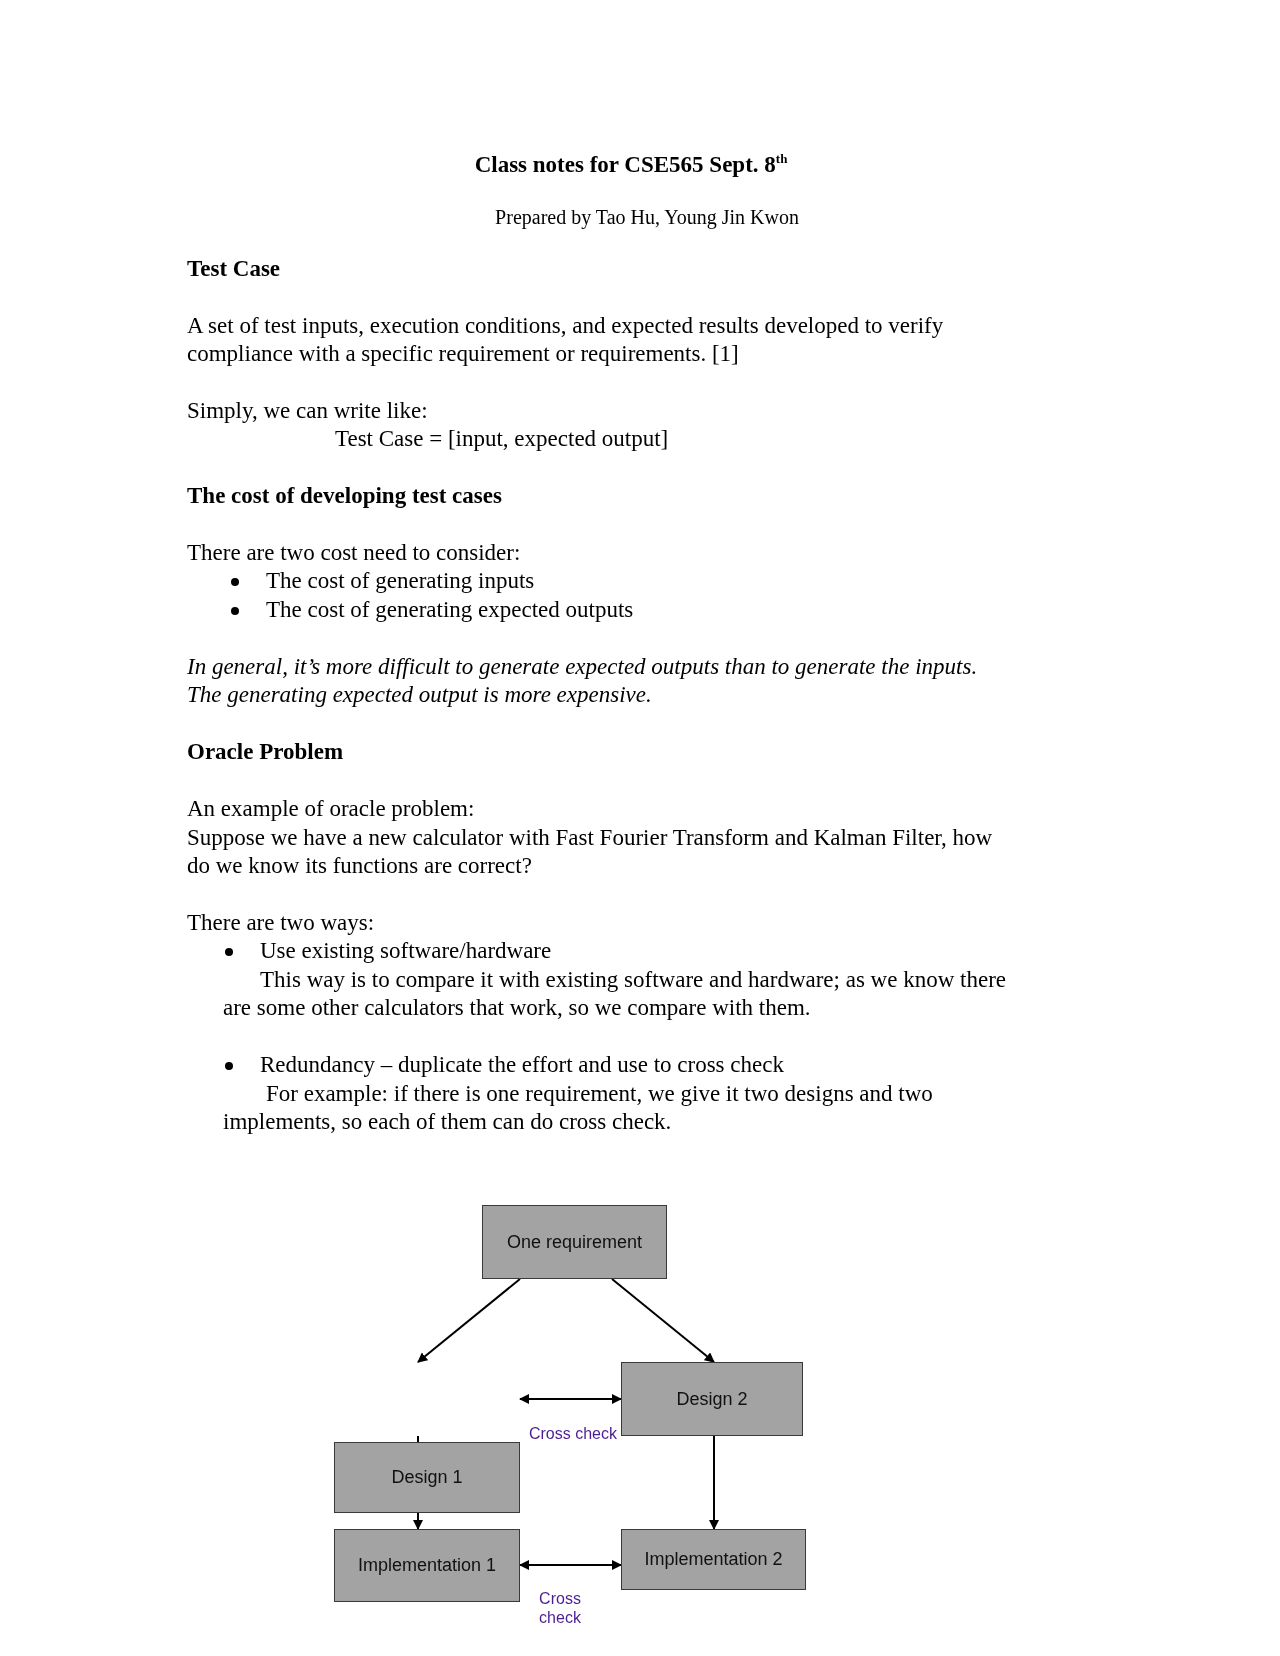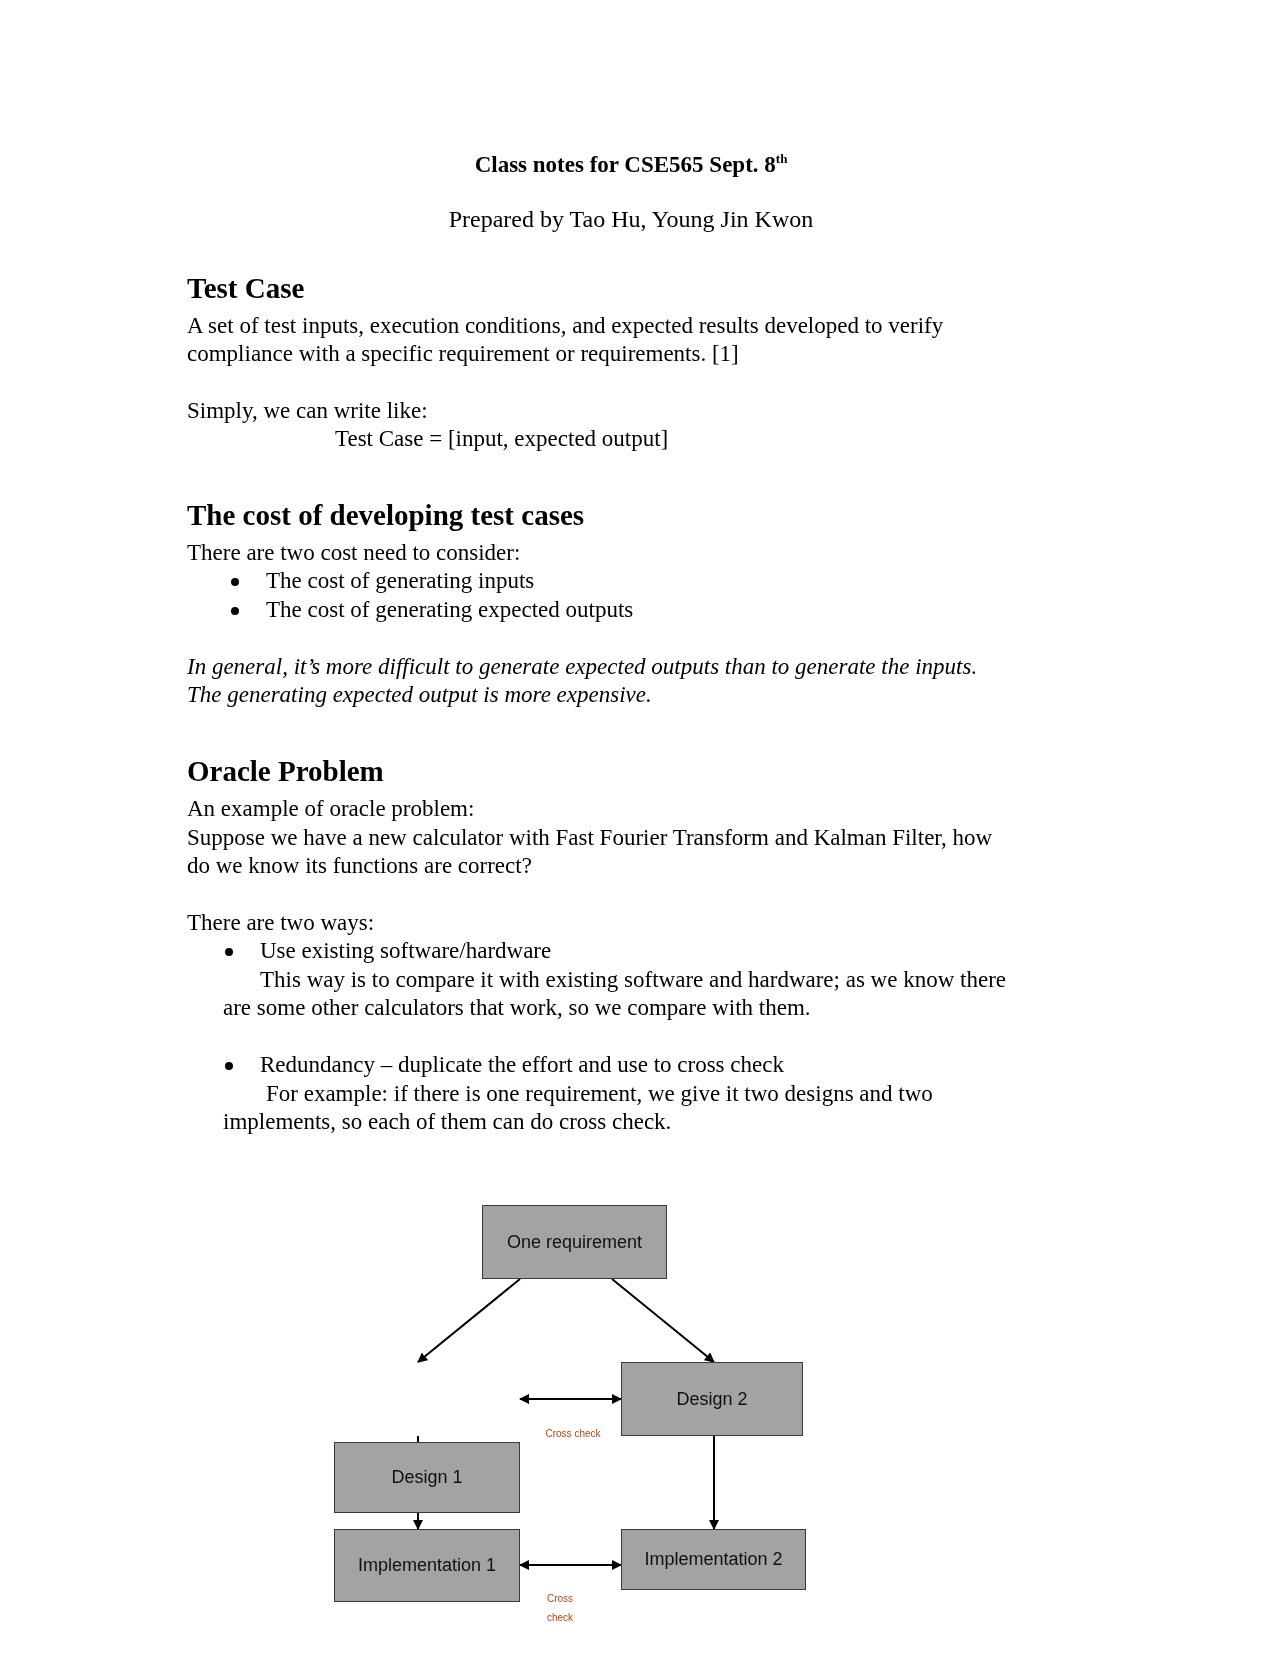--- a/index.html
+++ b/index.html
@@ -2,31 +2,31 @@
 <html><head>
 <meta charset="utf-8">
 <style>
   html, body { margin: 0; padding: 0; background: #ffffff; }
   body { width: 1280px; height: 1656px; position: relative; overflow: hidden;
          font-family: "Liberation Serif", "DejaVu Serif", serif; color: #000; }
   .page { position: absolute; left: 0; top: 0; width: 1280px; height: 1656px; padding-left: 32px; }
   .abs { position: absolute; white-space: nowrap; }
   .title { font-weight: bold; font-size: 23px; left: 0; width: 1262px; text-align: center; top: 151px; }
   .title sup { font-size: 13px; vertical-align: 9px; }
-  .subtitle { font-size: 24px; left: 0; width: 1262px; text-align: center; top: 206px; }
-  .h { font-weight: bold; font-size: 29px; left: 187px; margin-top: 16px; }
+  .subtitle { font-size: 20px; left: 16px; width: 1262px; text-align: center; top: 206px; }
+  .h { font-weight: bold; font-size: 23px; left: 187px; }
   .p { font-size: 23px; left: 187px; }
   .it { font-style: italic; }
   .bullet { font-size: 23px; }
   .dot { position: absolute; width: 8px; height: 8px; border-radius: 50%; background: #000; }
   .diagram { position: absolute; left: 0; top: 0; width: 1280px; height: 1656px; }
   .box { position: absolute; background: #a3a3a3; border: 1.5px solid #3a3a3a; box-sizing: border-box;
          display: flex; align-items: center; justify-content: center;
          font-family: "Liberation Sans", "DejaVu Sans", sans-serif; font-size: 18px; color: #111; }
-  .lbl { position: absolute; font-family: "Liberation Sans", "DejaVu Sans", sans-serif; font-size: 10px; color: #c2410c; text-align: center; line-height: 19px; }
+  .lbl { position: absolute; font-family: "Liberation Sans", "DejaVu Sans", sans-serif; font-size: 16px; color: #4c1d95; text-align: center; line-height: 19px; }
 </style>
 </head>
 <body>
 
 <div class="page">
 
   <div class="abs title"><span>Class notes for CSE565 Sept. 8</span><sup>th</sup></div>
   <div class="abs subtitle">Prepared by Tao Hu, Young Jin Kwon</div>
 
   <div class="abs h" style="top:256px">Test Case</div>

